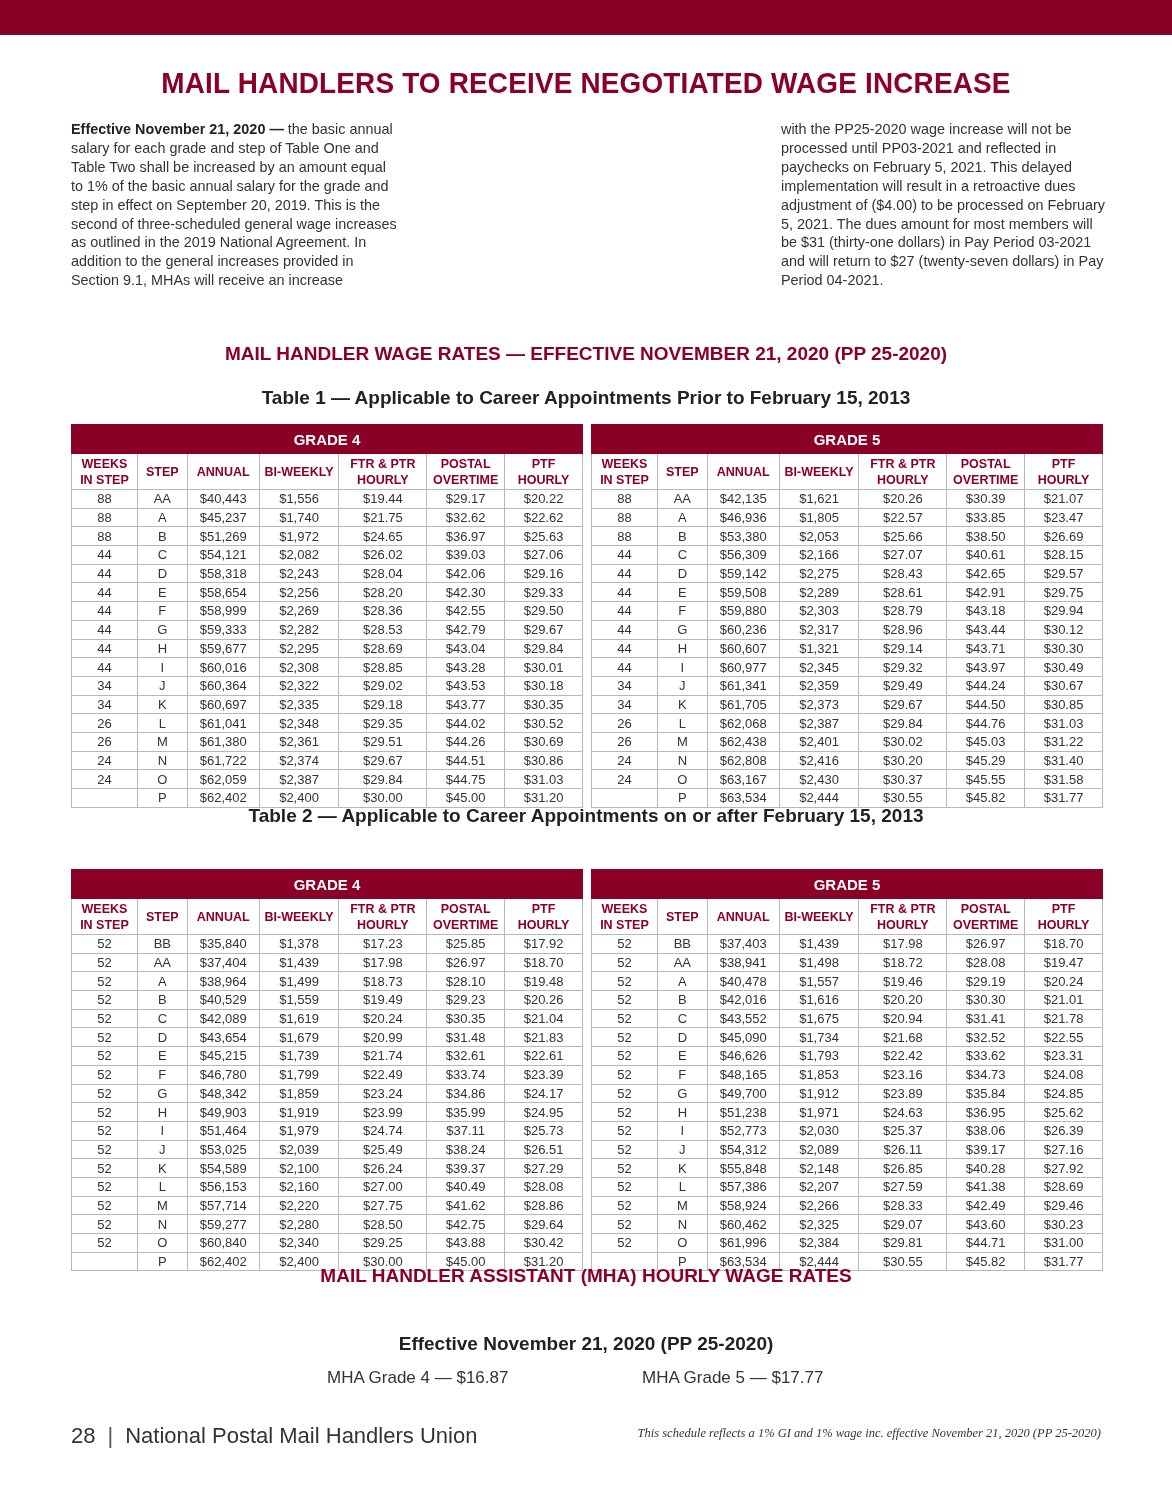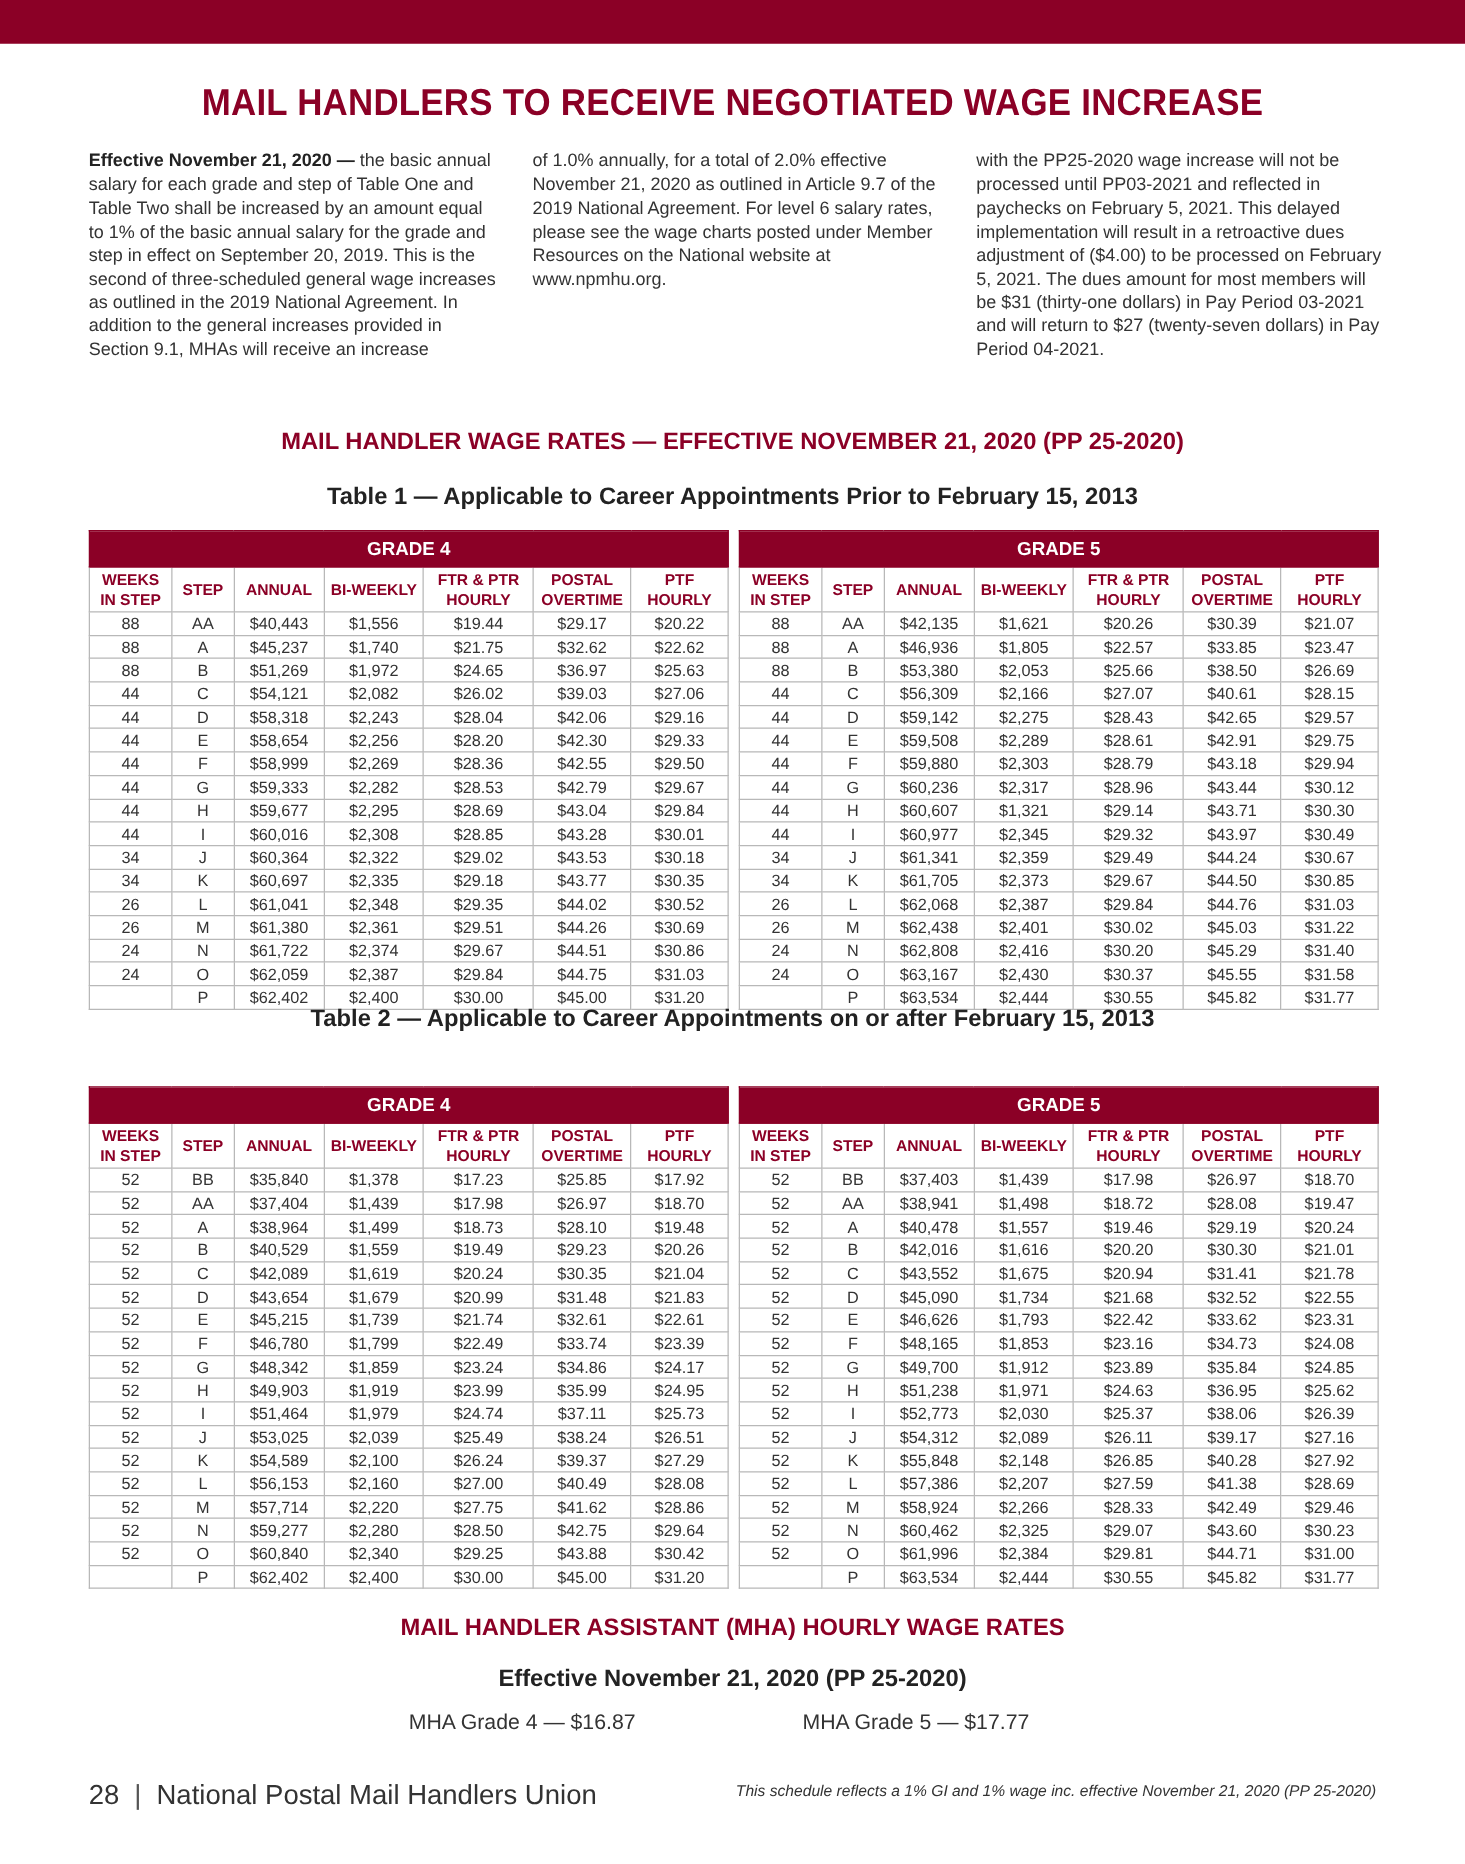--- a/index.html
+++ b/index.html
@@ -21,38 +21,37 @@
   .indent { display: inline-block; width: 24px; }
   .section-title { position: absolute; left: 0; width: 1172px; text-align: center; font-weight: bold;
     color: #8b0026; font-size: 19px; }
   .table-title { position: absolute; left: 0; width: 1172px; text-align: center; font-weight: bold;
     color: #222; font-size: 19px; }
   table.wage { position: absolute; border-collapse: collapse; width: 512px; font-size: 13px; color: #333; }
   table.wage th.grade { background: #8b0026; color: #fff; font-size: 15px; height: 29px; font-weight: bold; border: 1px solid #8b0026; }
   table.wage th.col { color: #8b0026; font-size: 12.5px; font-weight: bold; line-height: 16px; height: 36px;
     border: 1px solid #b8b8b8; padding: 0 2px; }
   table.wage td { border: 1px solid #b8b8b8; text-align: center; height: 18.7px; line-height: 17px; padding: 0; }
-  .mha-title { position: absolute; left: 0; top: 1292px; width: 1172px; text-align: center; font-weight: bold; color: #8b0026; font-size: 19px; }
+  .mha-title { position: absolute; left: 0; top: 1265px; width: 1172px; text-align: center; font-weight: bold; color: #8b0026; font-size: 19px; }
   .mha-sub { position: absolute; left: 0; top: 1333px; width: 1172px; text-align: center; font-weight: bold; color: #222; font-size: 19px; }
   .mha-rate { position: absolute; top: 1368px; font-size: 17px; color: #333; }
   .footer-left { position: absolute; left: 71px; top: 1423px; font-size: 22px; color: #333; }
   .footer-left .sep { margin: 0 12px; color: #555; }
-  .footer-right { position: absolute; right: 71px; top: 1426px; font-size: 12.5px; font-style: italic; color: #333; }
+  .footer-right { position: absolute; right: 71px; top: 1426px; font-size: 12.5px; font-style: italic; color: #333; font-family: Liberation Serif, serif; }
 </style>
 </head>
 <body>
 
 <div class="top-bar"></div>
 
 <h1 class="main-title">MAIL HANDLERS TO RECEIVE NEGOTIATED WAGE INCREASE</h1>
 
 <div class="intro">
   <p class="col c1"><b>Effective November 21, 2020 —</b><span> the basic annual salary for each grade and step of Table One and Table Two shall be increased by an amount equal to 1% of the basic annual salary for the grade and step in effect on September 20, 2019. This is the second of three-scheduled general wage increases as outlined in the 2019 National Agreement. In addition to the general increases provided in Section 9.1, MHAs will receive an increase</span></p>
   <div class="col c2">
-    <p>of 1.0% annually, for a total of 2.0% effective November 21, 2020 as outlined in Article 9.7 of the 2019 National Agreement. For level 6 salary rates, please see the wage charts posted under Member Resources on the National website at www.npmhu.org.</p>
   </div>
   <p class="col c3">with the PP25-2020 wage increase will not be processed until PP03-2021 and reflected in paychecks on February 5, 2021. This delayed implementation will result in a retroactive dues adjustment of ($4.00) to be processed on February 5, 2021. The dues amount for most members will be $31 (thirty-one dollars) in Pay Period 03-2021 and will return to $27 (twenty-seven dollars) in Pay Period 04-2021.</p>
 </div>
 
 <h2 class="section-title" style="top:343px;">MAIL HANDLER WAGE RATES — EFFECTIVE NOVEMBER 21, 2020 (PP 25-2020)</h2>
 
 <h3 class="table-title" style="top:387px;text-align:center;">Table 1 — Applicable to Career Appointments Prior to February 15, 2013</h3>
 <table class="wage" id="t1g4" style="left:71px; top:424px;">
     <colgroup>
       <col style="width:66px">

